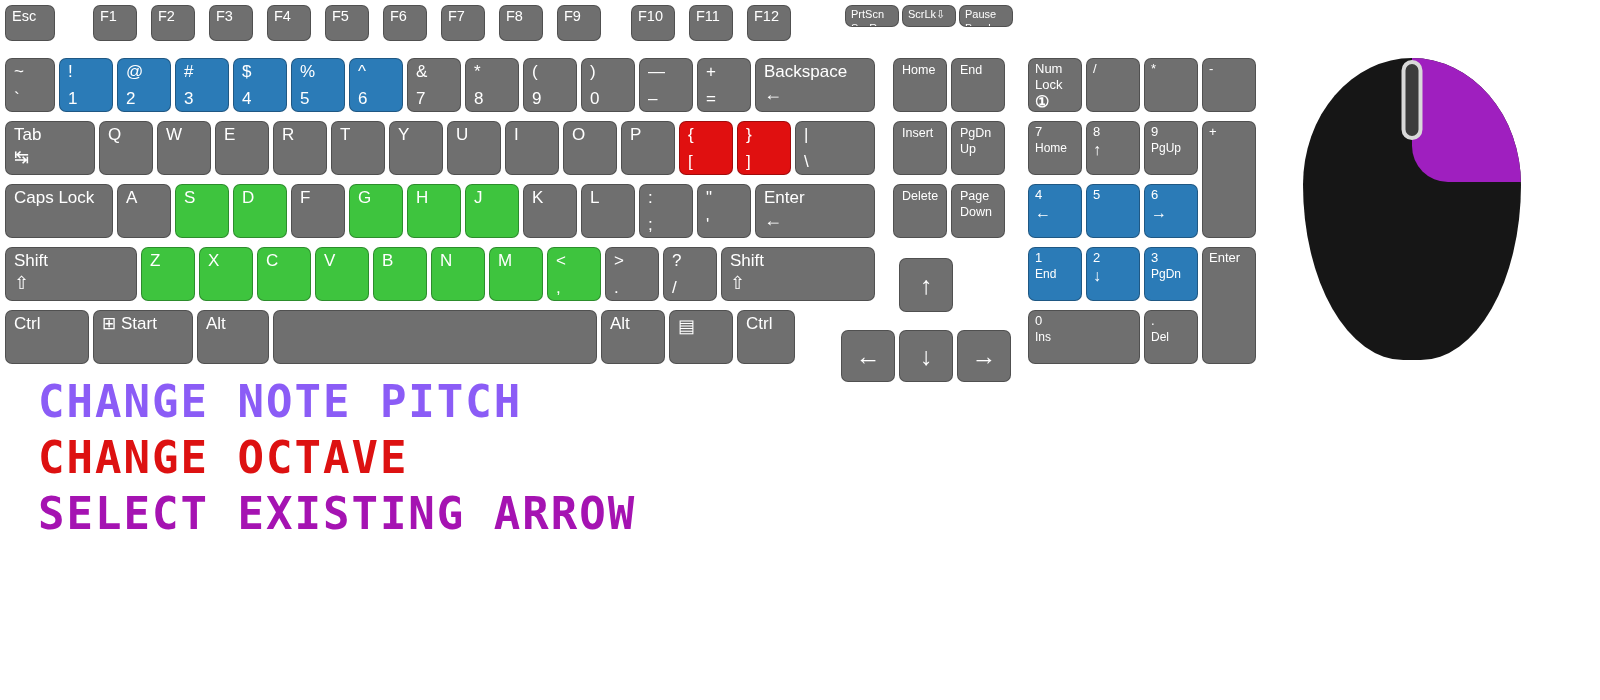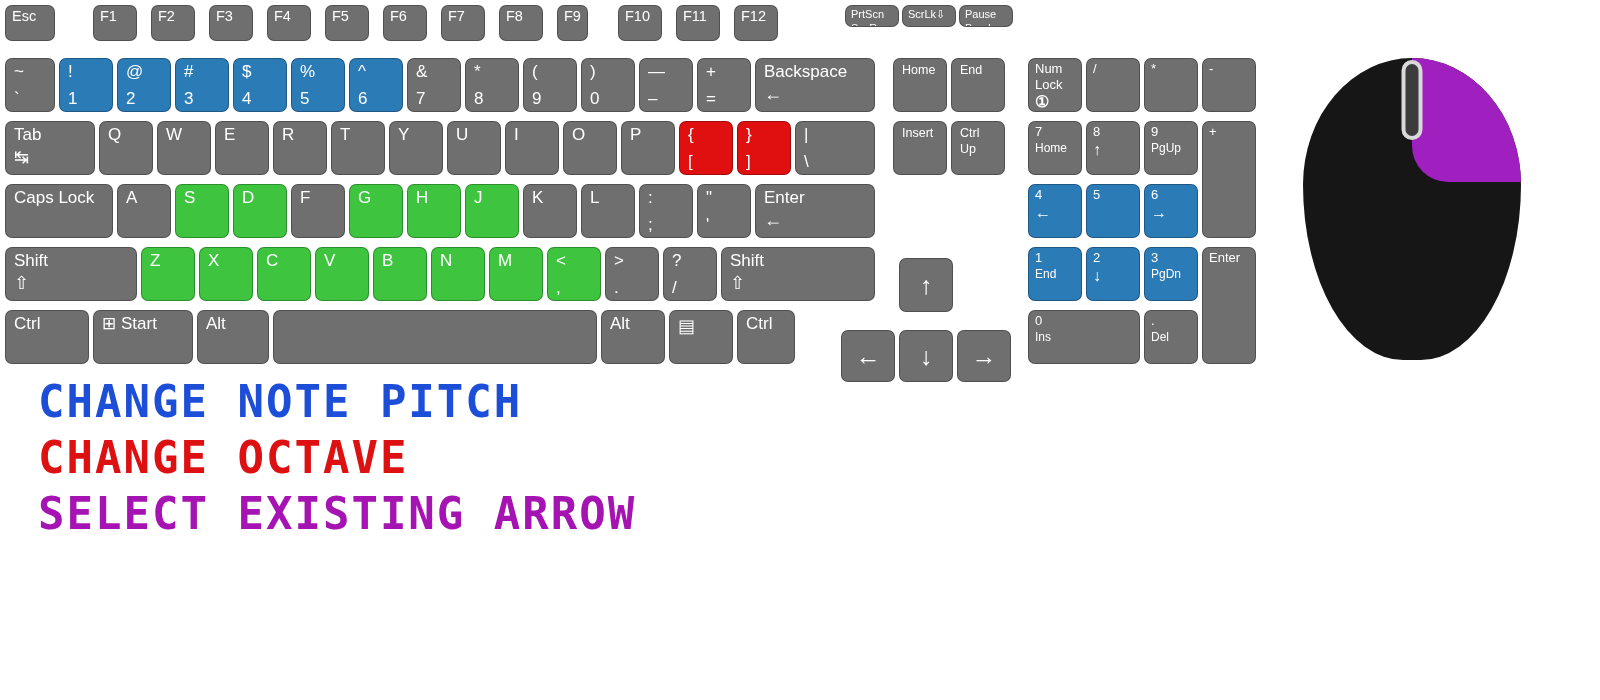--- a/index.html
+++ b/index.html
@@ -129,21 +129,21 @@
         </div>
         <div class="key" style="background: rgb(111, 111, 111); width: 44px;">
           <div class="k-top">F6</div>
         </div>
         <div class="key" style="background: rgb(111, 111, 111); width: 44px;">
           <div class="k-top">F7</div>
         </div>
         <div class="key" style="background: rgb(111, 111, 111); width: 44px;">
           <div class="k-top">F8</div>
         </div>
-        <div class="key" style="background: rgb(111, 111, 111); width: 31px;">
+        <div class="key" style="background: rgb(111, 111, 111); width: 44px;">
           <div class="k-top">F9</div>
         </div>
         <div class="key" style="background: rgb(111, 111, 111); width: 44px; margin-left: 16px;">
           <div class="k-top">F10</div>
         </div>
         <div class="key" style="background: rgb(111, 111, 111); width: 44px;">
           <div class="k-top">F11</div>
         </div>
         <div class="key" style="background: rgb(111, 111, 111); width: 44px;">
           <div class="k-top">F12</div>
@@ -387,21 +387,29 @@
         </div>
         <div class="key" style="background: rgb(111, 111, 111);">
           <div class="k-top">End</div>
         </div>
       </div>
       <div class="krow">
         <div class="key" style="background: rgb(111, 111, 111);">
           <div class="k-top">Insert</div>
         </div>
         <div class="key" style="background: rgb(111, 111, 111);">
-          <div class="k-top">Ctrl Up</div>
+          <div class="k-top">PgDn Up</div>
+        </div>
+      </div>
+      <div class="krow">
+        <div class="key" style="background: rgb(111, 111, 111);">
+          <div class="k-top">Delete</div>
+        </div>
+        <div class="key" style="background: rgb(111, 111, 111);">
+          <div class="k-top">Page Down</div>
         </div>
       </div>
     </div>
 
   <div class="krow arrows up-arrow" id="uparrow">
       <div class="key" style="background: rgb(111, 111, 111);">
         <div class="k-top">↑</div>
       </div>
     </div>
   <div class="krow arrows low-arrows" id="lowarrows">
@@ -482,18 +490,18 @@
     </div>
 
   <div class="mouse">
     <div class="mouse-body" style="background: rgb(22, 22, 22);">
       <div class="mouse-right" style="background: rgb(159, 31, 191);"></div>
       <div class="mouse-wheel" style="border-color: rgb(217, 217, 217); background: rgb(60, 60, 60);"></div>
     </div>
   </div>
 
   <div class="legend">
-    <div class="legend-item" style="color: #1d4ed8;">CHANGE NOTE PITCH</div>
+    <div class="legend-item" style="color: #8b5cf6;">CHANGE NOTE PITCH</div>
     <div class="legend-item" style="color: rgb(221, 17, 17);">CHANGE OCTAVE</div>
     <div class="legend-item" style="color: rgb(165, 19, 178);">SELECT EXISTING ARROW</div>
   </div>
 
 </div>
 
 </body></html>

